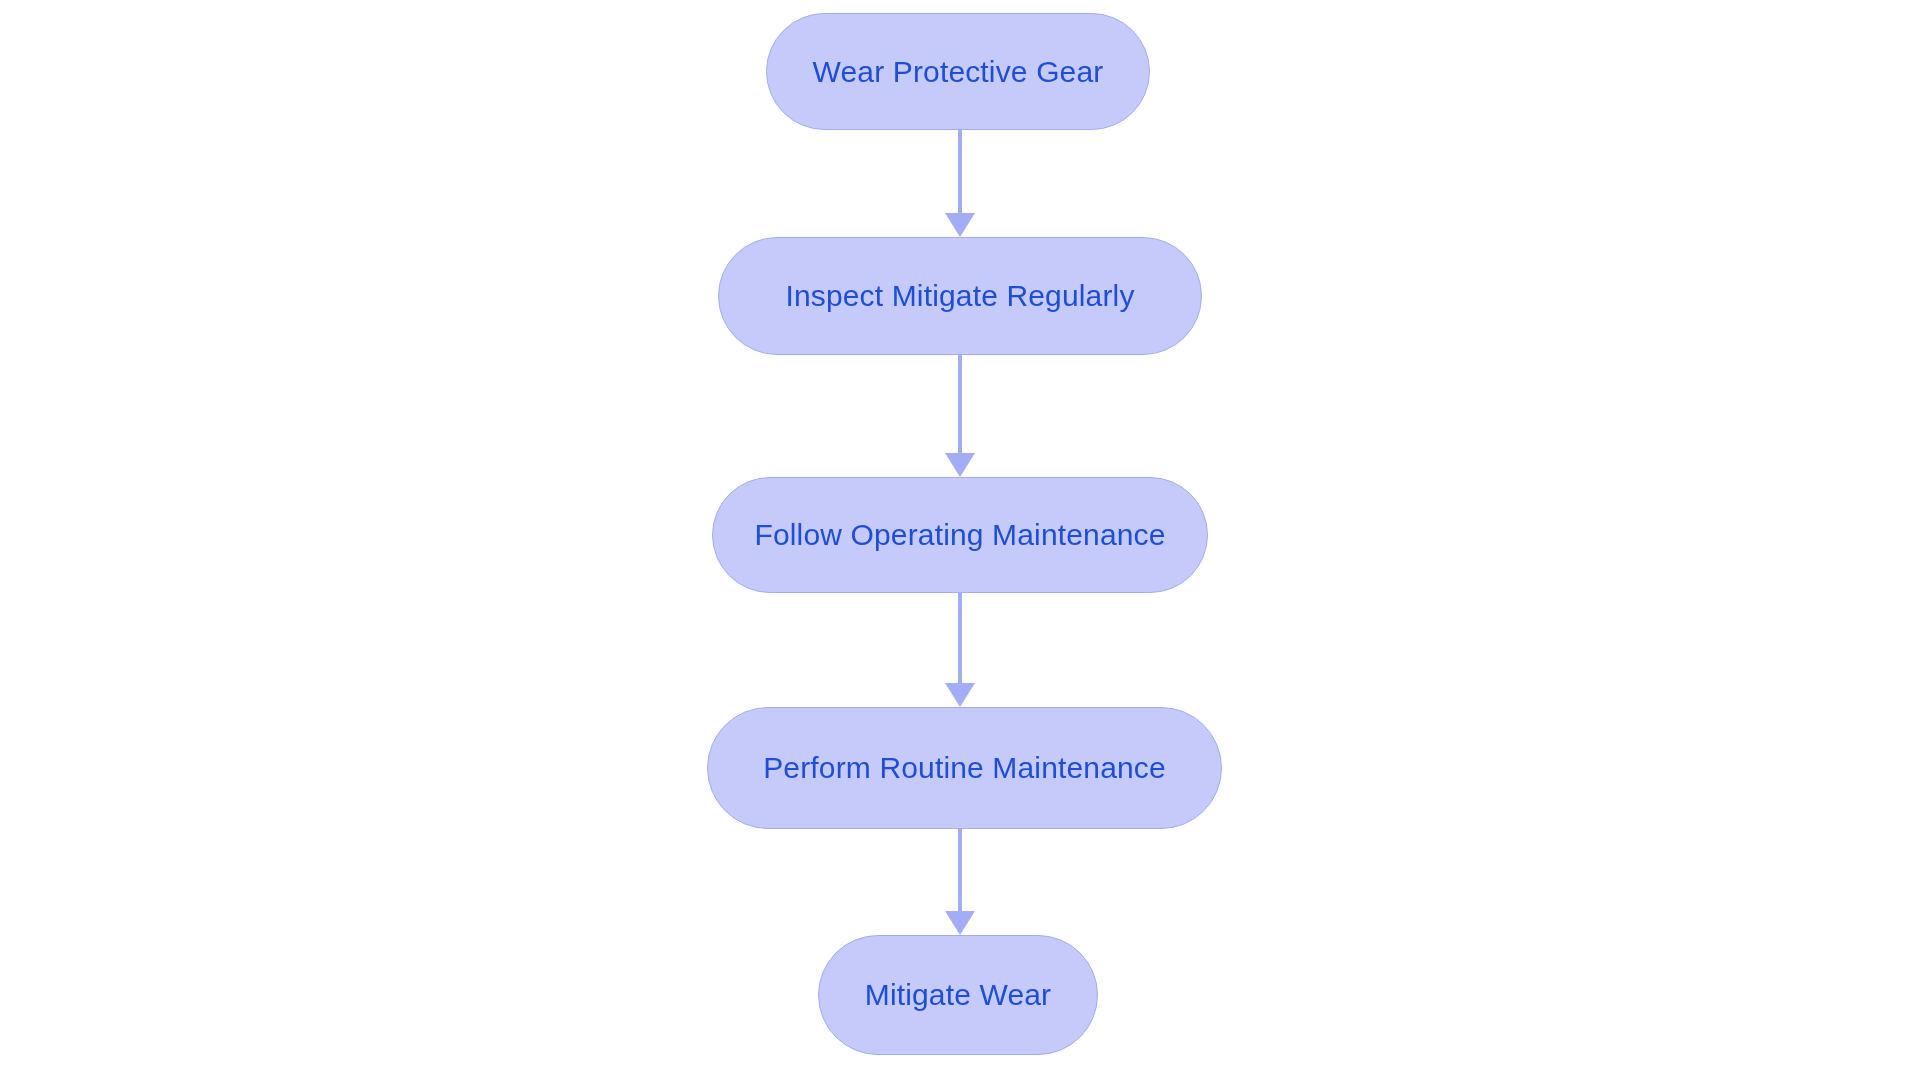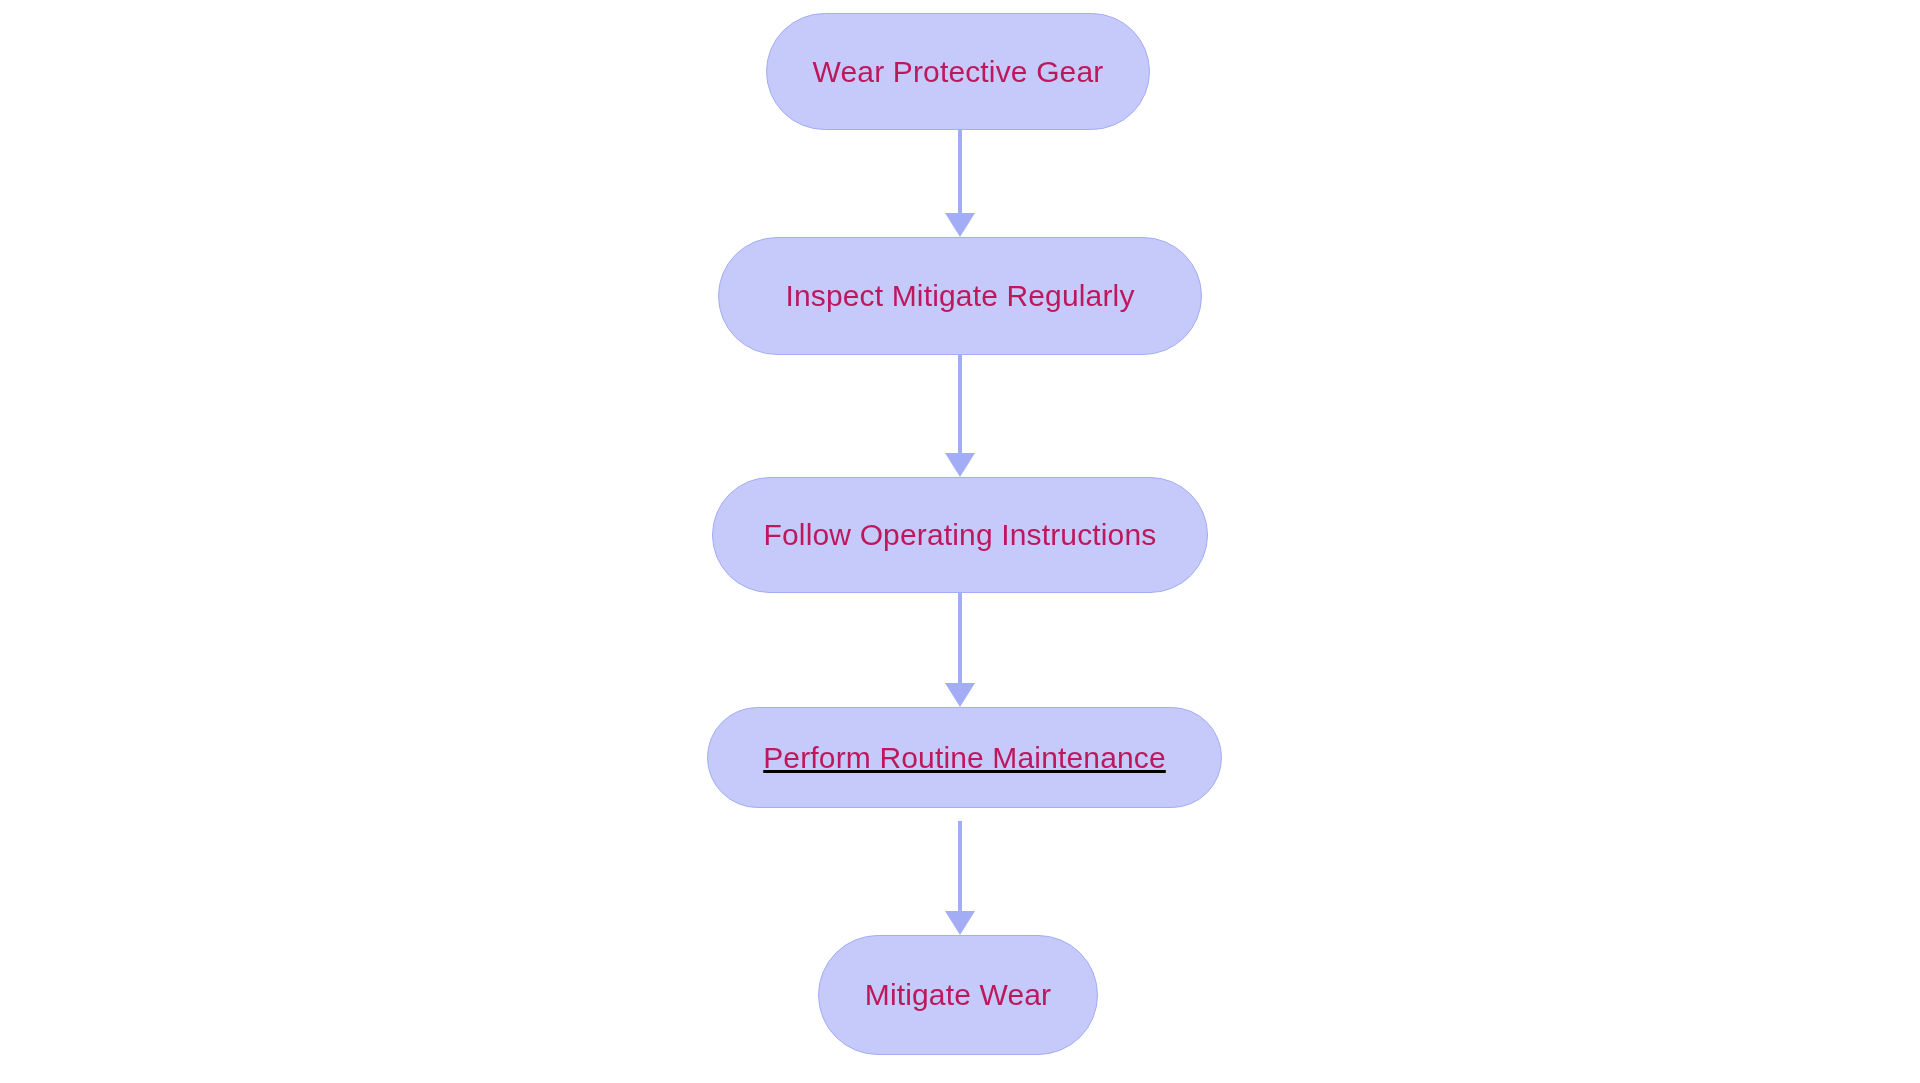--- a/index.html
+++ b/index.html
@@ -27,34 +27,34 @@
     box-sizing: border-box;
     display: flex;
     align-items: center;
     justify-content: center;
     background: #c5cafa;
     border: 1.6px solid #a3adf5;
     border-radius: 9999px;
     white-space: nowrap;
   }
   .node-label {
-    color: #be185d;
+    color: #1d4ed8;
     font-family: "Liberation Sans", sans-serif;
     font-size: 30px;
     font-weight: 400;
     letter-spacing: 0.15px;
     line-height: 1;
     user-select: none;
   }
 
   
   #node-0 { left: 766px;  top: 13px;  width: 384px; height: 117px; }
   #node-1 { left: 718px;  top: 237px; width: 484px; height: 118px; }
   #node-2 { left: 712px;  top: 477px; width: 496px; height: 116px; }
-  #node-3 { left: 707px;  top: 707px; width: 515px; height: 101px; text-decoration: underline; }
+  #node-3 { left: 707px;  top: 707px; width: 515px; height: 122px; }
   #node-4 { left: 818px;  top: 935px; width: 280px; height: 120px; }
 
   
   .connector {
     position: absolute;
     left: 0;
     top: 0;
     width: 1920px;
     height: 1083px;
     pointer-events: none;
@@ -99,21 +99,21 @@
 
   <div class="node" id="node-0">
     <span class="node-label">Wear Protective Gear</span>
   </div>
 
   <div class="node" id="node-1">
     <span class="node-label">Inspect Mitigate Regularly</span>
   </div>
 
   <div class="node" id="node-2">
-    <span class="node-label">Follow Operating Instructions</span>
+    <span class="node-label">Follow Operating Maintenance</span>
   </div>
 
   <div class="node" id="node-3">
     <span class="node-label">Perform Routine Maintenance</span>
   </div>
 
   <div class="node" id="node-4">
     <span class="node-label">Mitigate Wear</span>
   </div>
 

